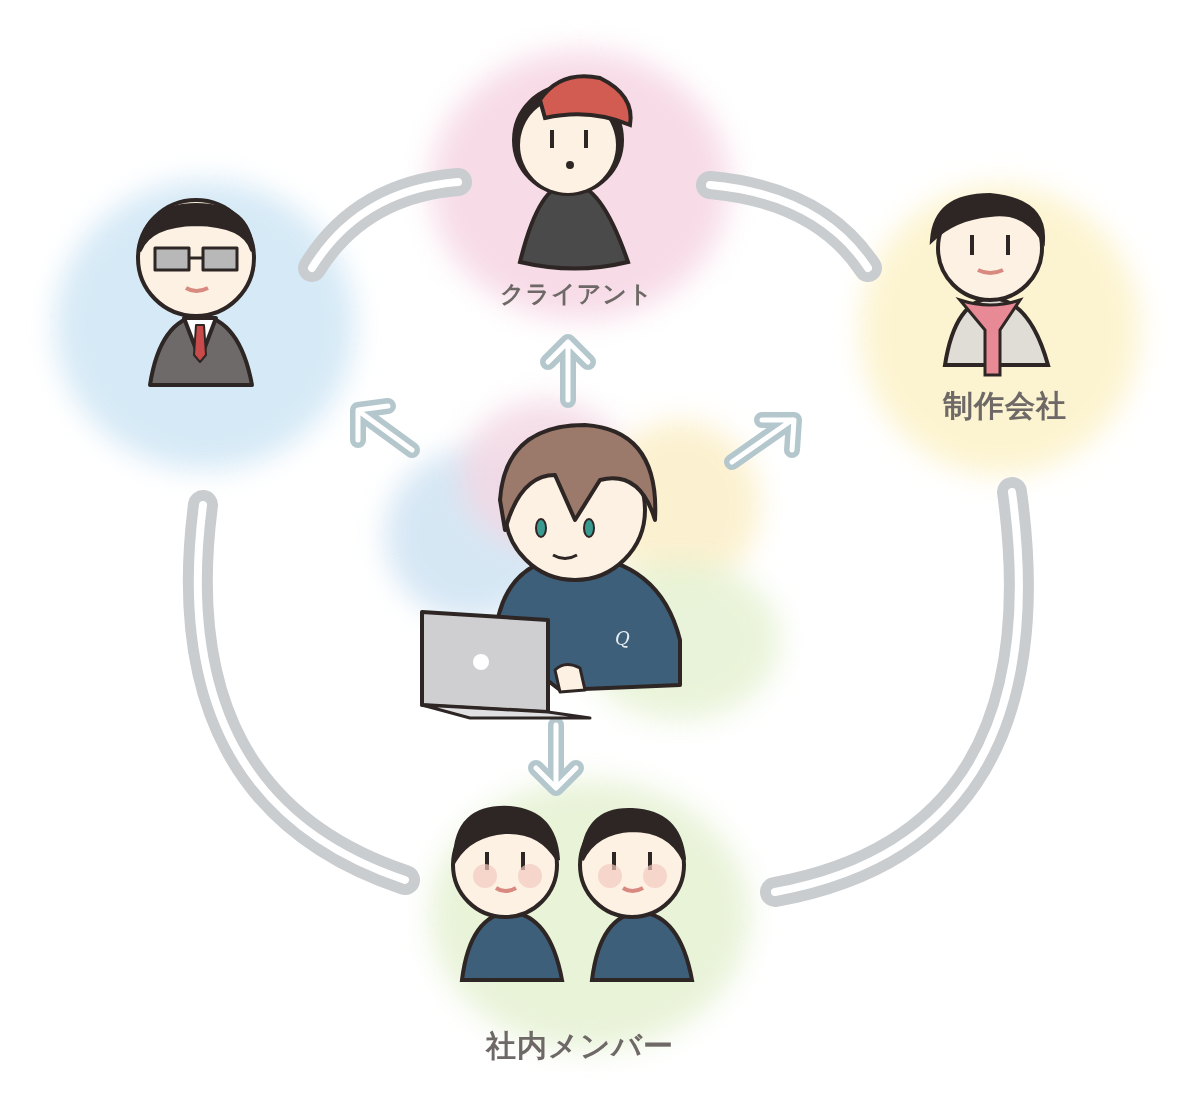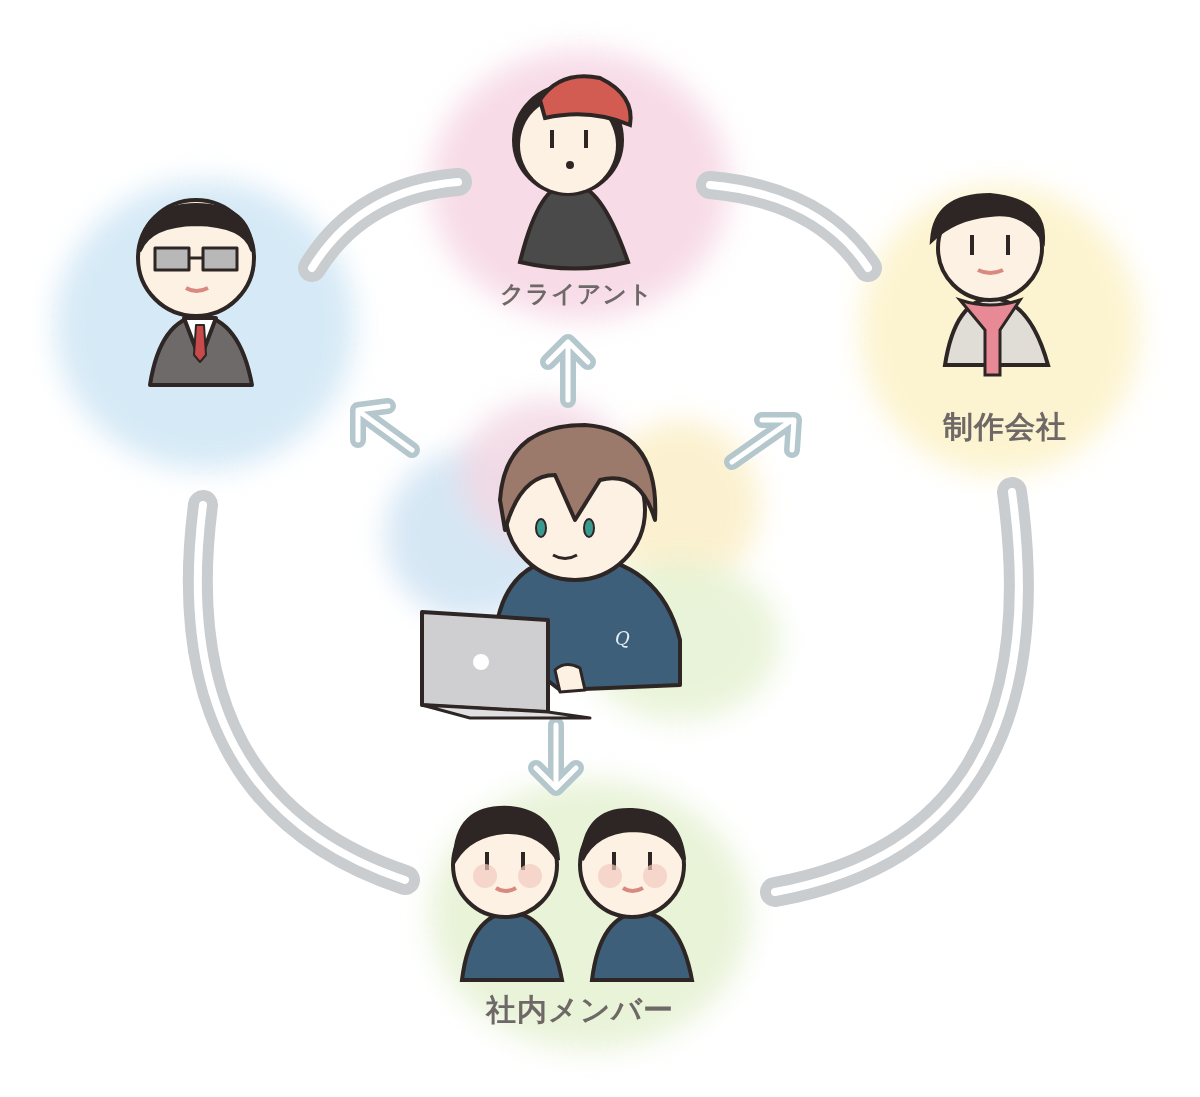--- a/index.html
+++ b/index.html
@@ -125,15 +125,15 @@
       <line x1="650" y1="852" x2="650" y2="870"></line>
       <path d="M623 888 Q632 894 643 888" fill="none" stroke="#d98a80"></path>
       <circle cx="485" cy="876" r="12" fill="#f2c9c1" stroke="none" opacity="0.7"></circle>
       <circle cx="530" cy="876" r="12" fill="#f2c9c1" stroke="none" opacity="0.7"></circle>
       <circle cx="610" cy="876" r="12" fill="#f2c9c1" stroke="none" opacity="0.7"></circle>
       <circle cx="655" cy="876" r="12" fill="#f2c9c1" stroke="none" opacity="0.7"></circle>
     </g>
   </svg>
 
   <div class="label" style="left:500px;top:278px;width:150px;font-size:24px;">クライアント</div>
-  <div class="label" style="left:920px;top:407px;width:170px;">制作会社</div>
-  <div class="label" style="left:470px;top:990px;width:220px;">社内メンバー</div>
+  <div class="label" style="left:920px;top:386px;width:170px;">制作会社</div>
+  <div class="label" style="left:470px;top:1026px;width:220px;">社内メンバー</div>
 </div>
 
 </body></html>

